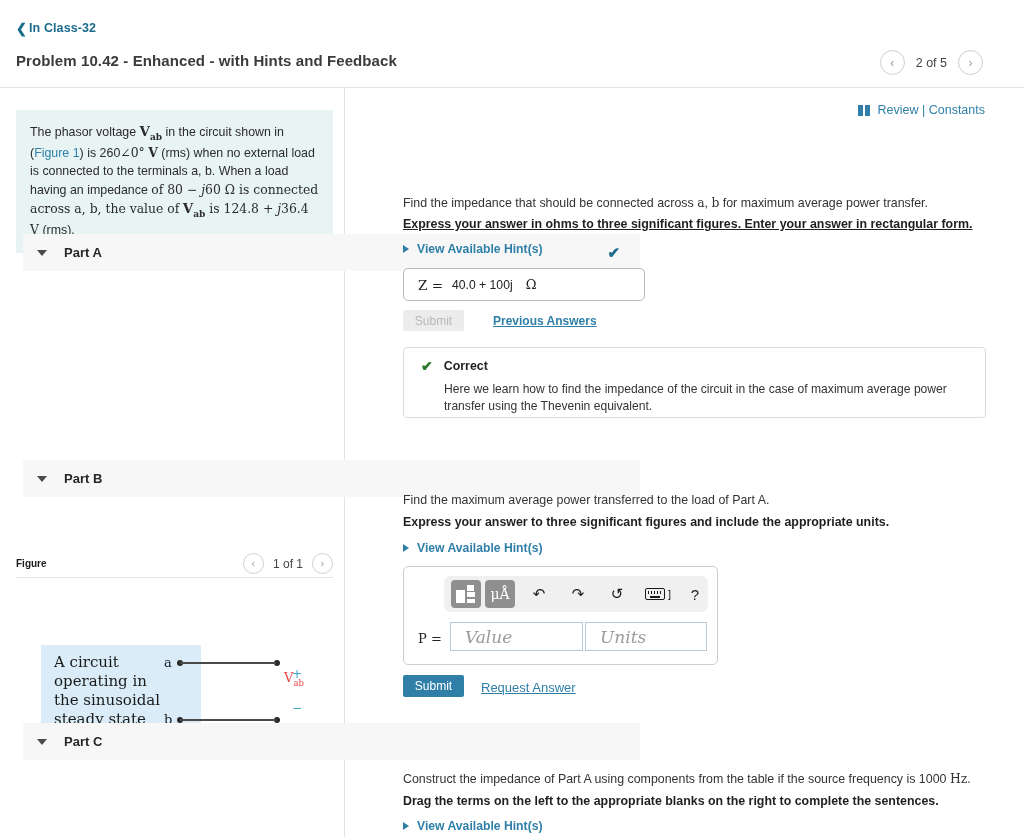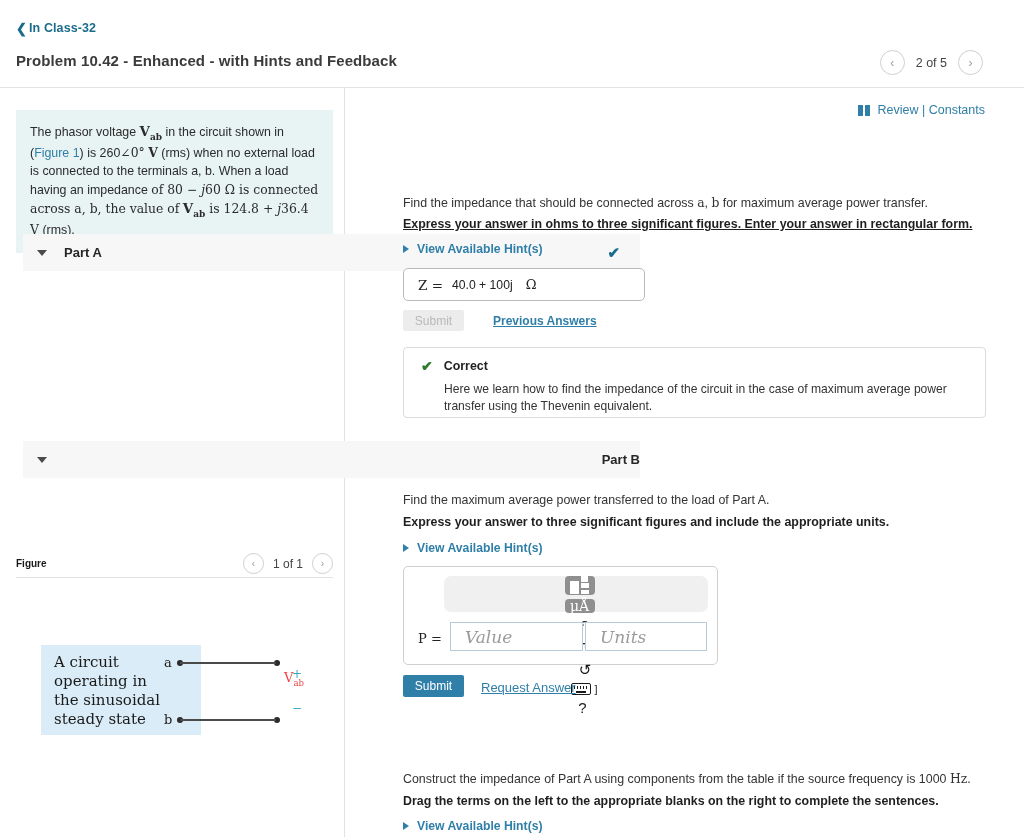--- a/index.html
+++ b/index.html
@@ -232,21 +232,21 @@
   
   .math-wrap {
     position: absolute; left: 403px; top: 566px;
     width: 315px; height: 99px;
     border: 1px solid #cfcfcf; border-radius: 5px; background: #fff;
   }
   .math-toolbar {
     position: absolute; left: 40px; top: 9px;
     width: 264px; height: 36px;
     background: #f0f0f0; border-radius: 7px;
-    display: flex; align-items: center; padding-left: 7px; gap: 4px; flex-direction: column;
+    display: flex; align-items: center; padding-left: 7px; gap: 4px;
   }
   .tb-tile {
     width: 30px; height: 28px; border-radius: 4px;
     background: #8f8f8f;
     display: flex; align-items: center; justify-content: center;
     cursor: pointer; position: relative;
   }
   .tile-grid { position: relative; width: 20px; height: 19px; }
   .tile-grid b {
     position: absolute; background: #fff; display: block;
@@ -402,21 +402,21 @@
   <div class="link-prev">Previous Answers</div>
 
   <div class="correct-box">
     <div class="correct-head">
       <span class="ck">✔</span>
       <span class="tx">Correct</span>
     </div>
     <div class="correct-body">Here we learn how to find the impedance of the circuit in the case of maximum average power transfer using the Thevenin equivalent.</div>
   </div>
 
-  <div class="part-header" style="top:441px;justify-content:space-between;">
+  <div class="part-header" style="top:460px;">
     <div class="caret"></div>
     <div class="part-label">Part B</div>
   </div>
 
   <div class="q-text" style="top:492px;">Find the maximum average power transferred to the load of Part A.</div>
   <div class="q-bold" style="top:514px;">Express your answer to three significant figures and include the appropriate units.</div>
   <div class="hints" style="top:541px;">
     <span class="tri"></span>
     <span>View Available Hint(s)</span>
   </div>
@@ -445,20 +445,24 @@
     </div>
 
     <div class="pvar">P =</div>
     <div class="val-input">Value</div>
     <div class="unit-input">Units</div>
   </div>
 
   <button class="btn-submit">Submit</button>
   <div class="link-request">Request Answer</div>
 
+  <div class="part-header" style="top:723px;">
+    <div class="caret"></div>
+    <div class="part-label">Part C</div>
+  </div>
 
   <div class="q-text" style="top:770px;">
     <span>Construct the impedance of Part A using components from the table if the source frequency is 1000 </span><span class="srf">Hz</span><span>.</span>
   </div>
   <div class="q-bold" style="top:793px;">Drag the terms on the left to the appropriate blanks on the right to complete the sentences.</div>
   <div class="hints" style="top:819px;">
     <span class="tri"></span>
     <span>View Available Hint(s)</span>
   </div>
 

